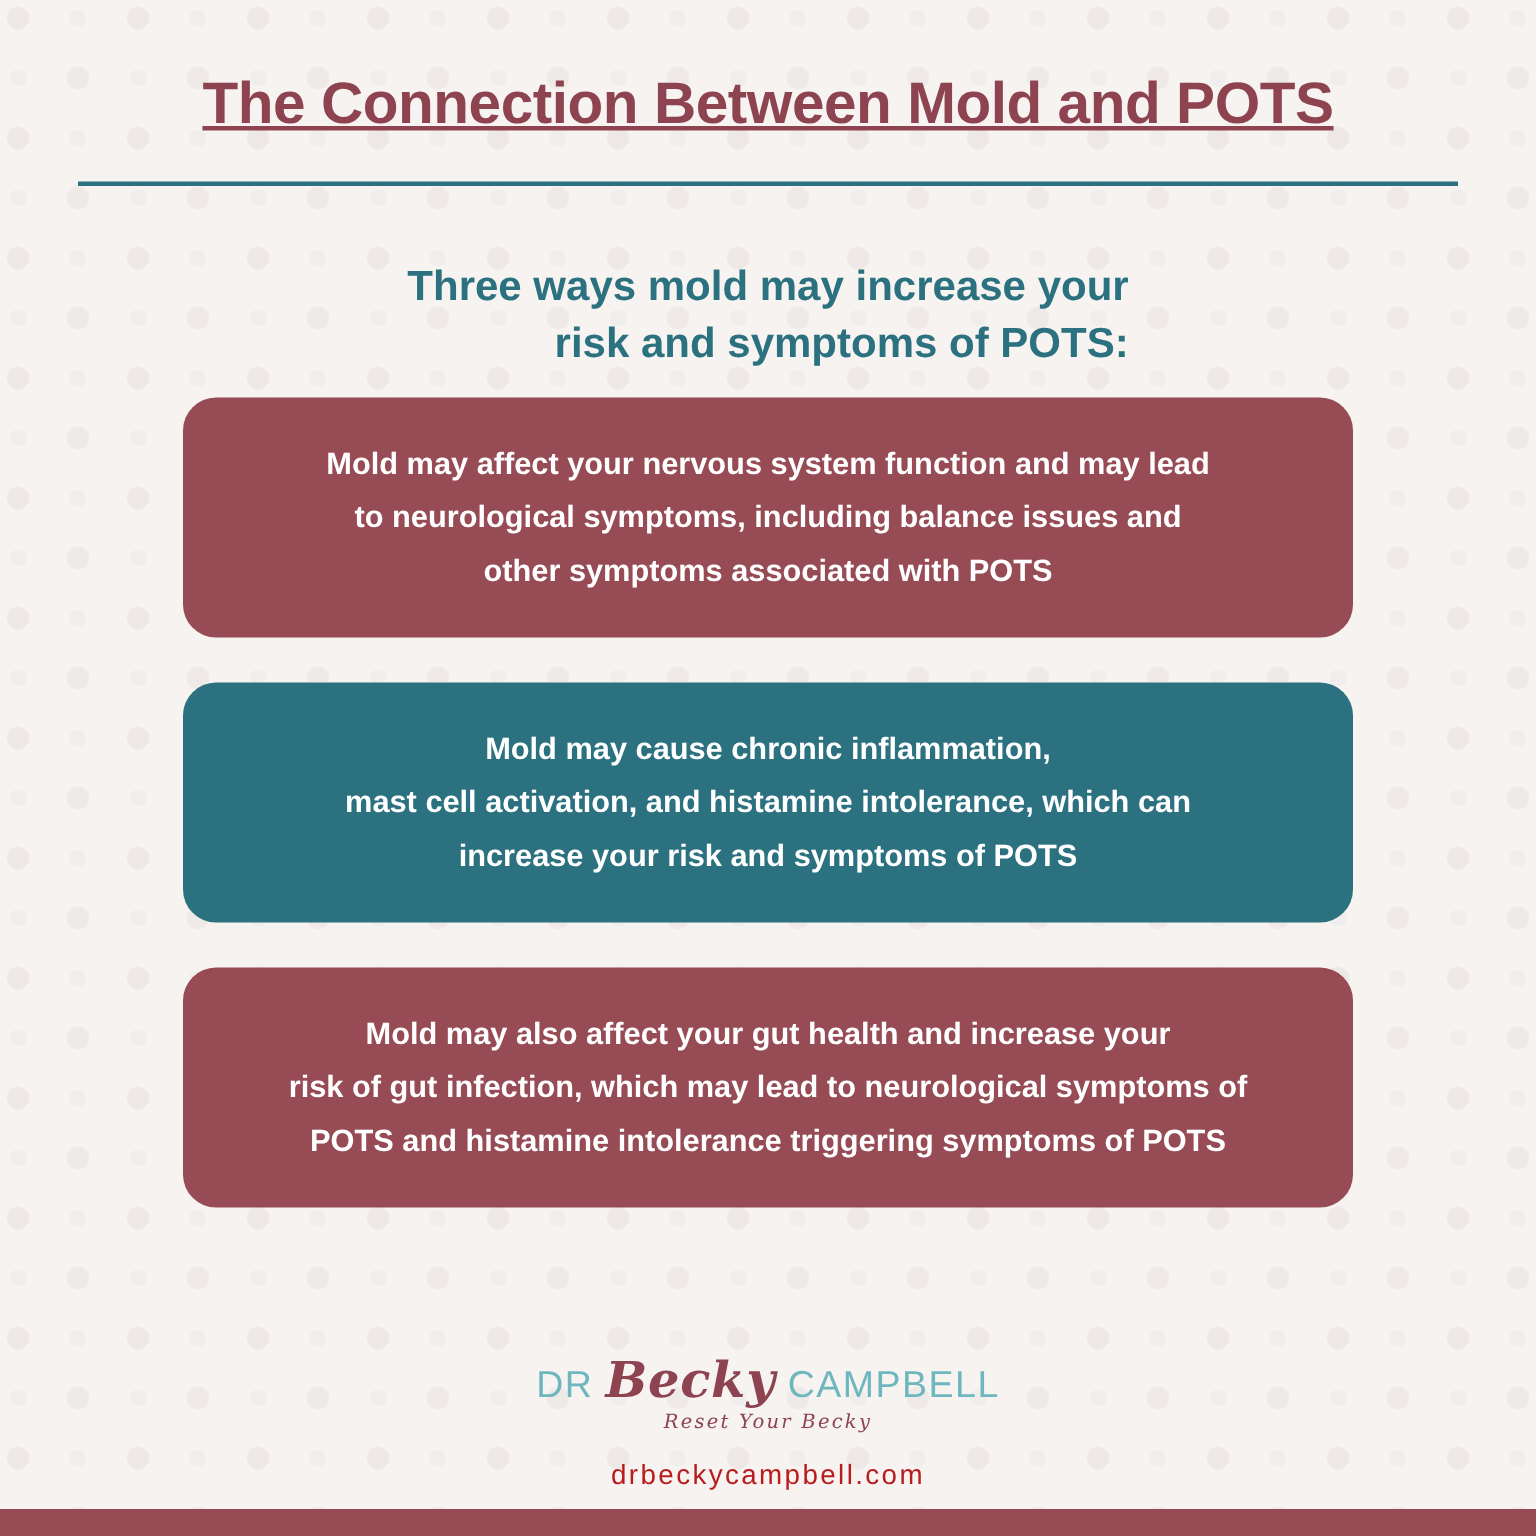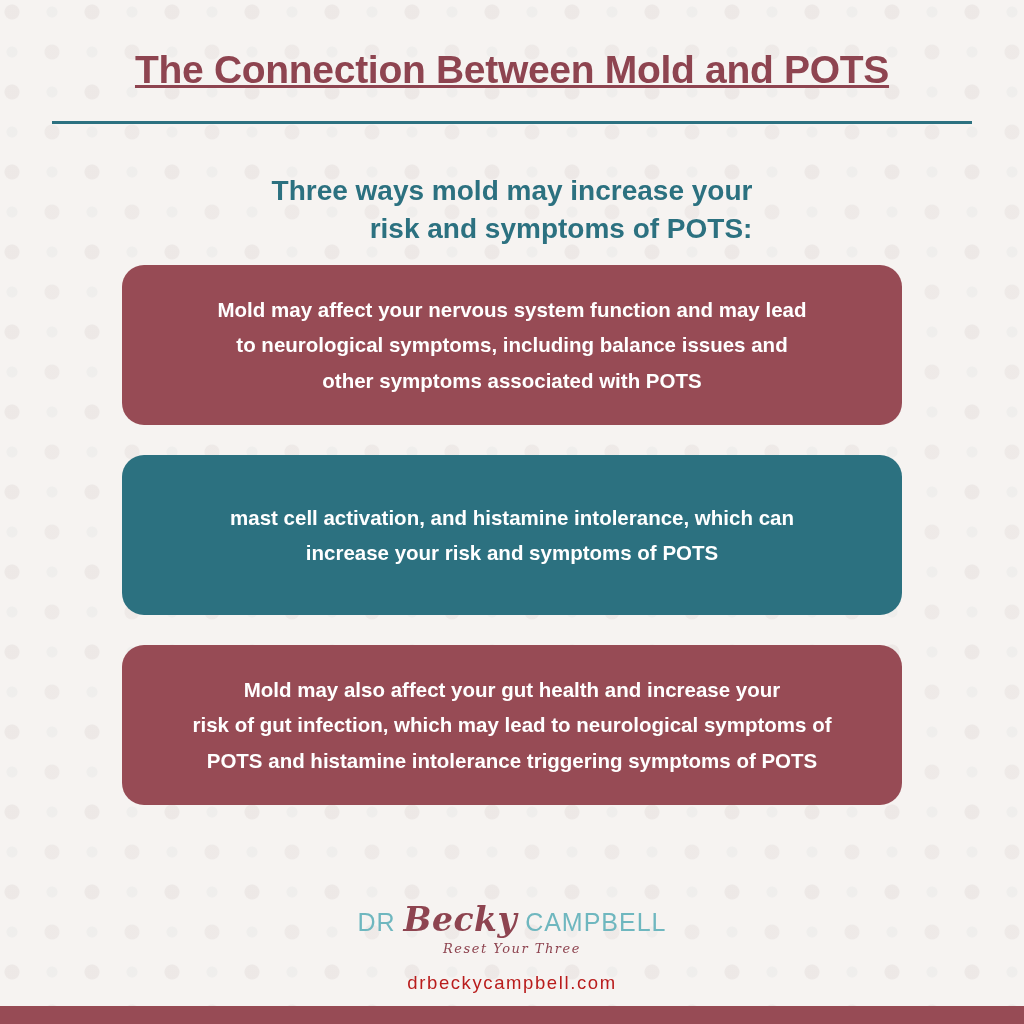--- a/index.html
+++ b/index.html
@@ -190,20 +190,21 @@
       <div class="card card-maroon h1">
         <div>
           <div>Mold may affect your nervous system function and may lead</div>
           <div>to neurological symptoms, including balance issues and</div>
           <div>other symptoms associated with POTS</div>
         </div>
       </div>
 
       <div class="card card-teal h2">
         <div>
+          <div>Mold may cause chronic inflammation,</div>
           <div>mast cell activation, and histamine intolerance, which can</div>
           <div>increase your risk and symptoms of POTS</div>
         </div>
       </div>
 
       <div class="card card-maroon h3">
         <div>
           <div>Mold may also affect your gut health and increase your</div>
           <div>risk of gut infection, which may lead to neurological symptoms of</div>
           <div>POTS and histamine intolerance triggering symptoms of POTS</div>
@@ -211,20 +212,20 @@
       </div>
 
     </div>
 
     <div class="footer">
       <div class="logo">
         <span class="logo-dr">DR</span>
         <span class="logo-script">Becky</span>
         <span class="logo-campbell">CAMPBELL</span>
       </div>
-      <div class="logo-tagline">Reset Your Three</div>
+      <div class="logo-tagline">Reset Your Becky</div>
       <div class="website">drbeckycampbell.com</div>
     </div>
 
   </div>
 
   <div class="bottom-bar"></div>
 </div>
 
 </body></html>

